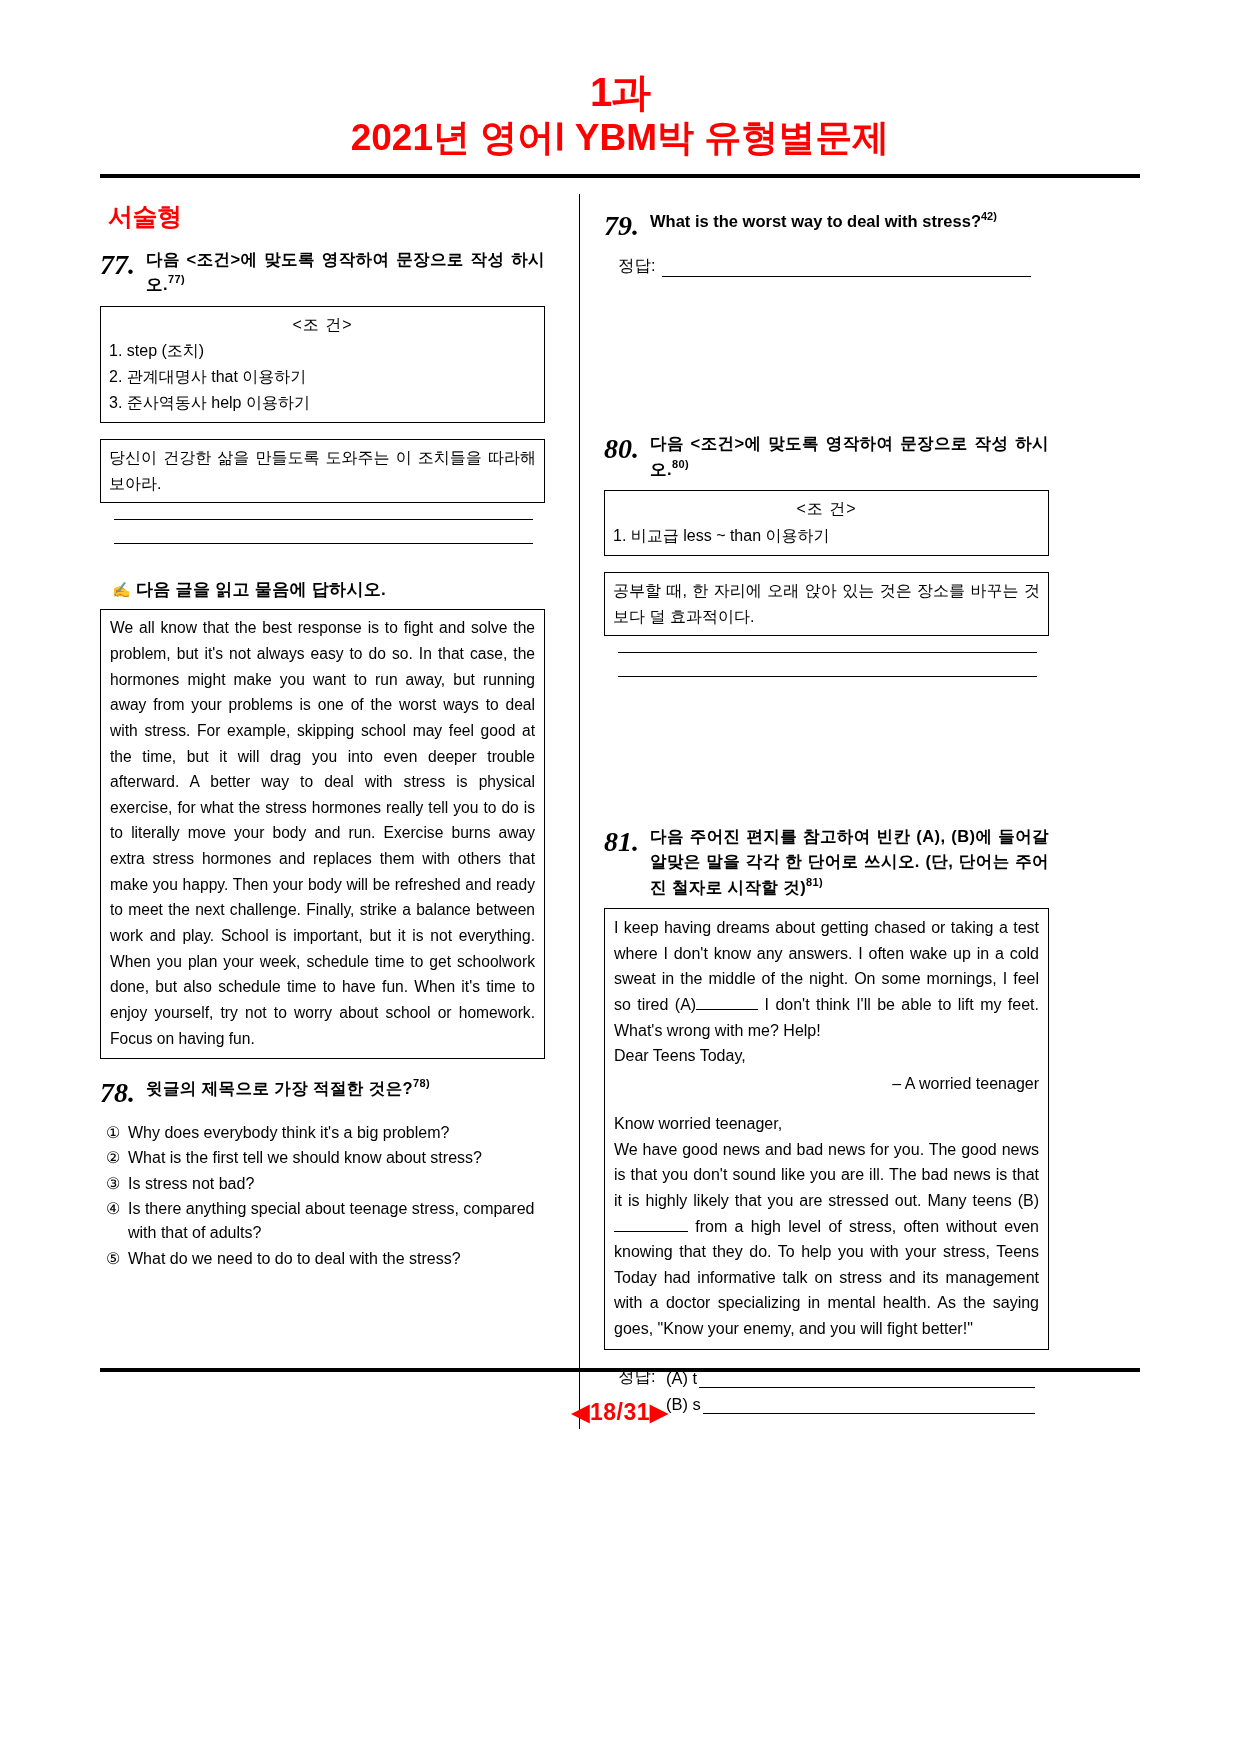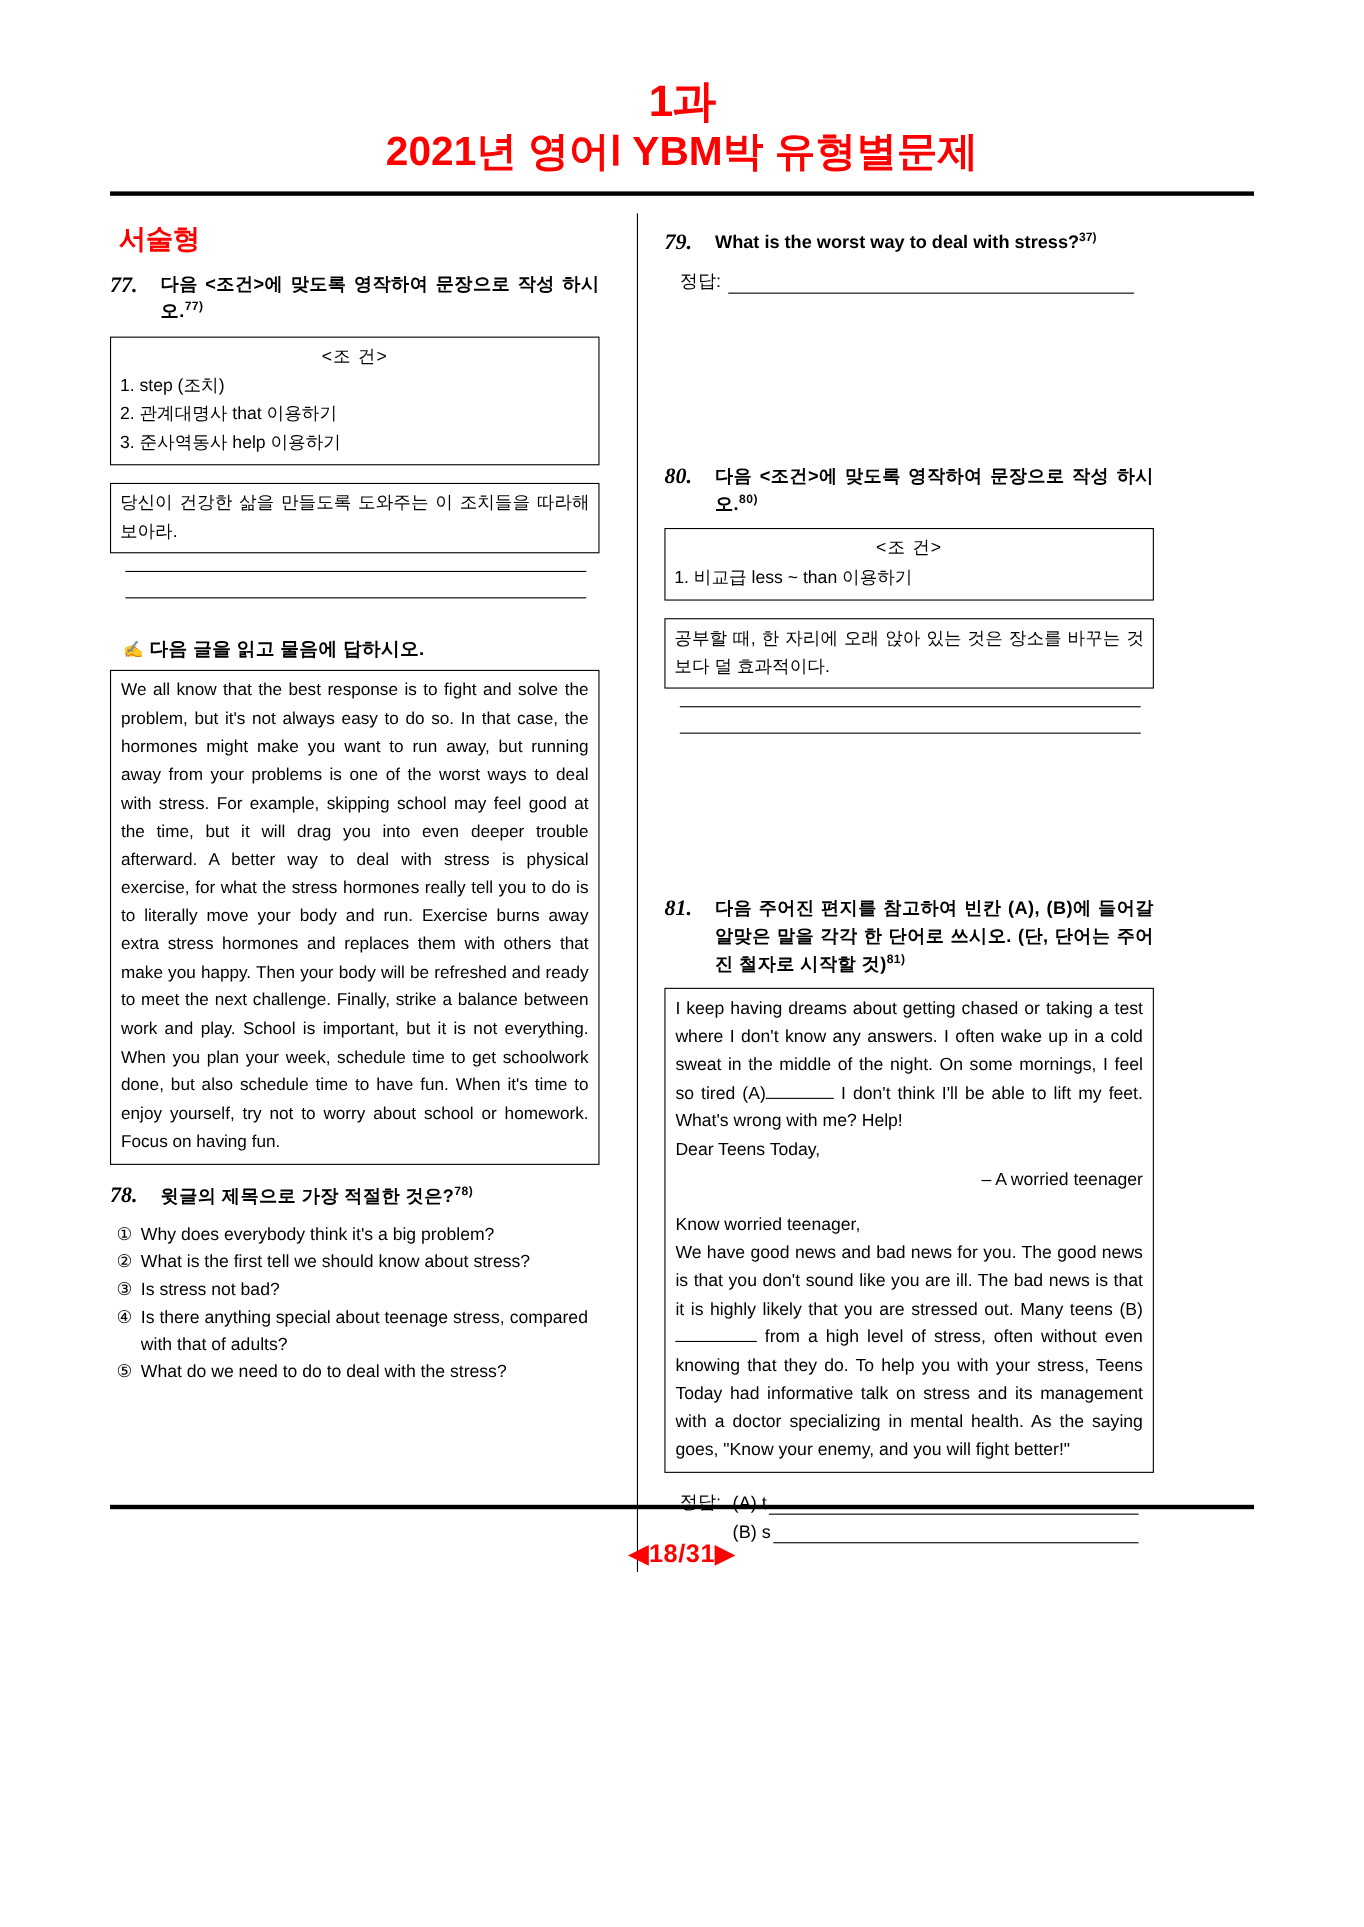--- a/index.html
+++ b/index.html
@@ -32,21 +32,21 @@
   .col-left { padding-right:10px; }
   .divider { width:1px; background:#000; margin:0 24px; }
   .col-right { padding-left:0px; }
 
   
   .seosul { color:#ff0000; font-weight:bold; font-size:25px; margin:6px 0 14px 8px; letter-spacing:-0.5px; }
 
   .q { display:flex; margin-top:4px; }
   .qnum {
     font-family:"Liberation Serif", serif;
-    font-style:italic; font-weight:bold; font-size:20px;
+    font-style:italic; font-weight:bold; font-size:28px;
     width:46px; flex:none; line-height:1.28;
   }
   .qtext { font-size:16.5px; font-weight:bold; line-height:1.5; text-align:justify; flex:1; }
   .qtext.kor { letter-spacing:0.4px; }
   .sup { font-size:11px; font-weight:bold; vertical-align:super; }
 
   .box {
     border:1px solid #000; box-sizing:border-box;
     font-size:16px; line-height:1.62; padding:5px 8px 6px 8px;
   }
@@ -163,21 +163,21 @@
       </div>
 
     </div>
 
     <div class="divider"></div>
 
     <div class="col col-right">
 
       <div class="q" style="margin-top:14px;">
         <div class="qnum">79.</div>
-        <div class="qtext"><span>What is the worst way to deal with stress?</span><span class="sup">37)</span></div>
+        <div class="qtext"><span>What is the worst way to deal with stress?</span><span class="sup">42)</span></div>
       </div>
 
       <div class="ansrow">
         <div class="lbl">정답:</div>
         <div class="ln"></div>
       </div>
 
       <div class="gapA"></div>
 
       <div class="q">

